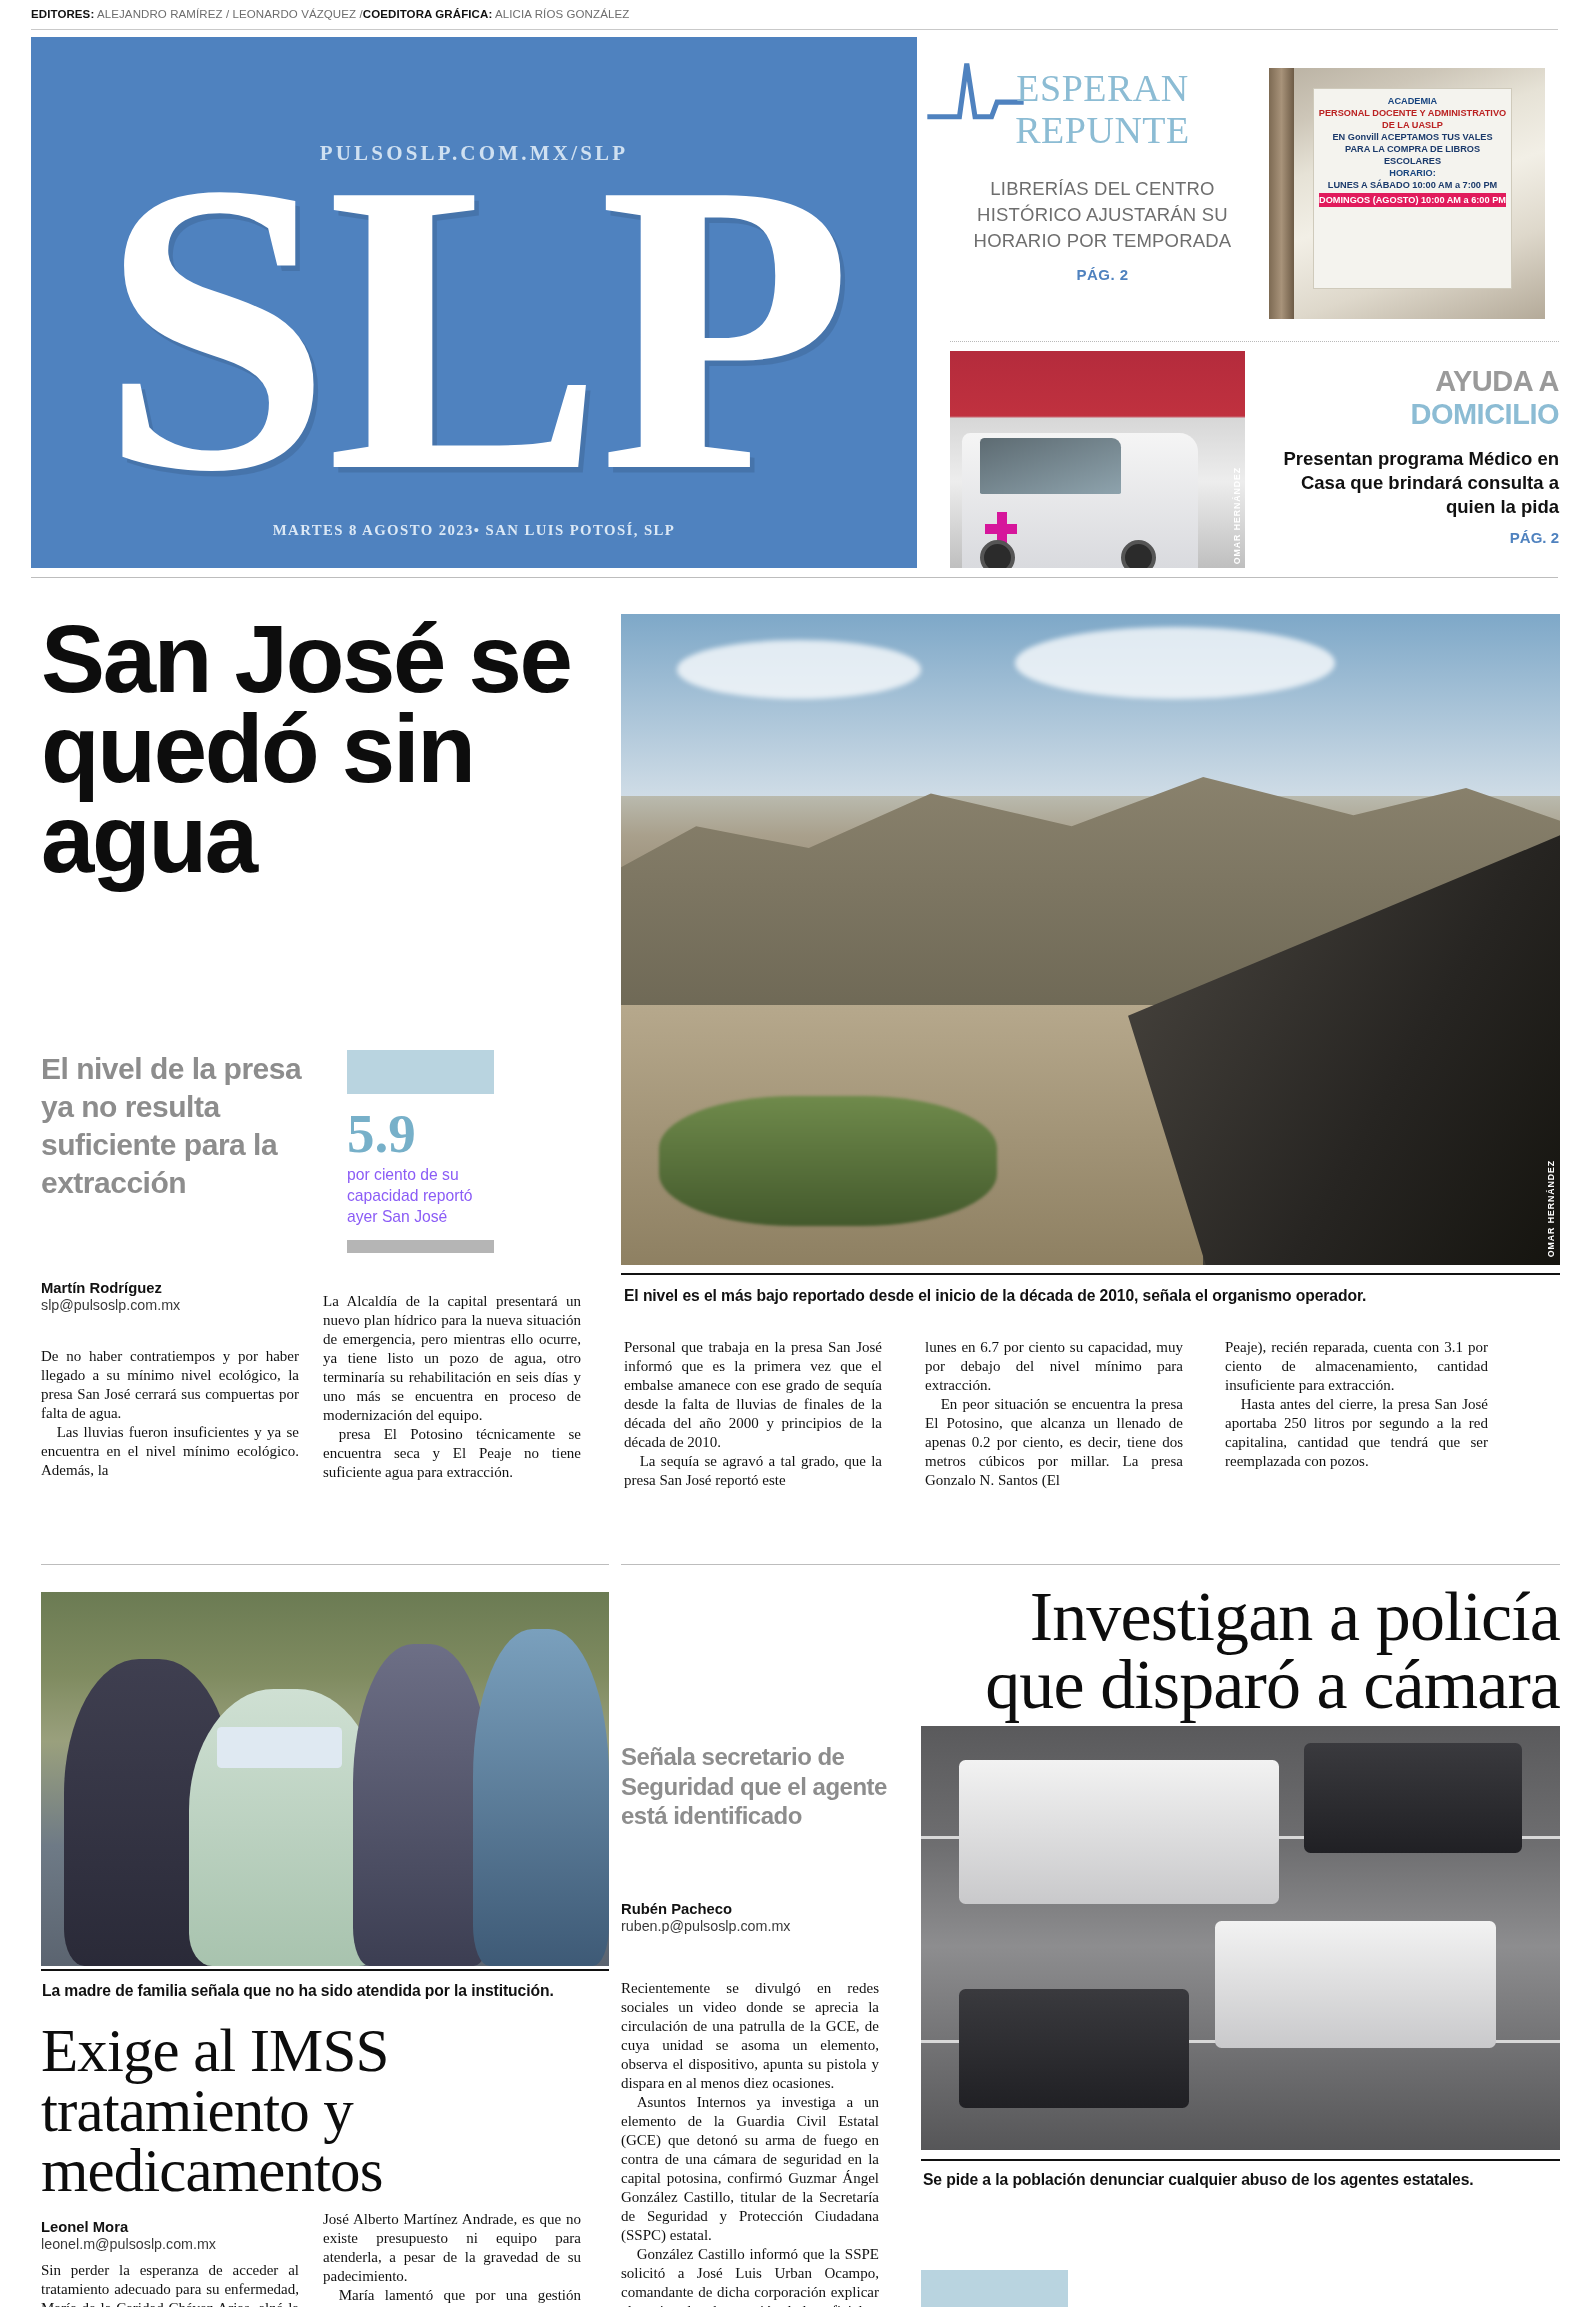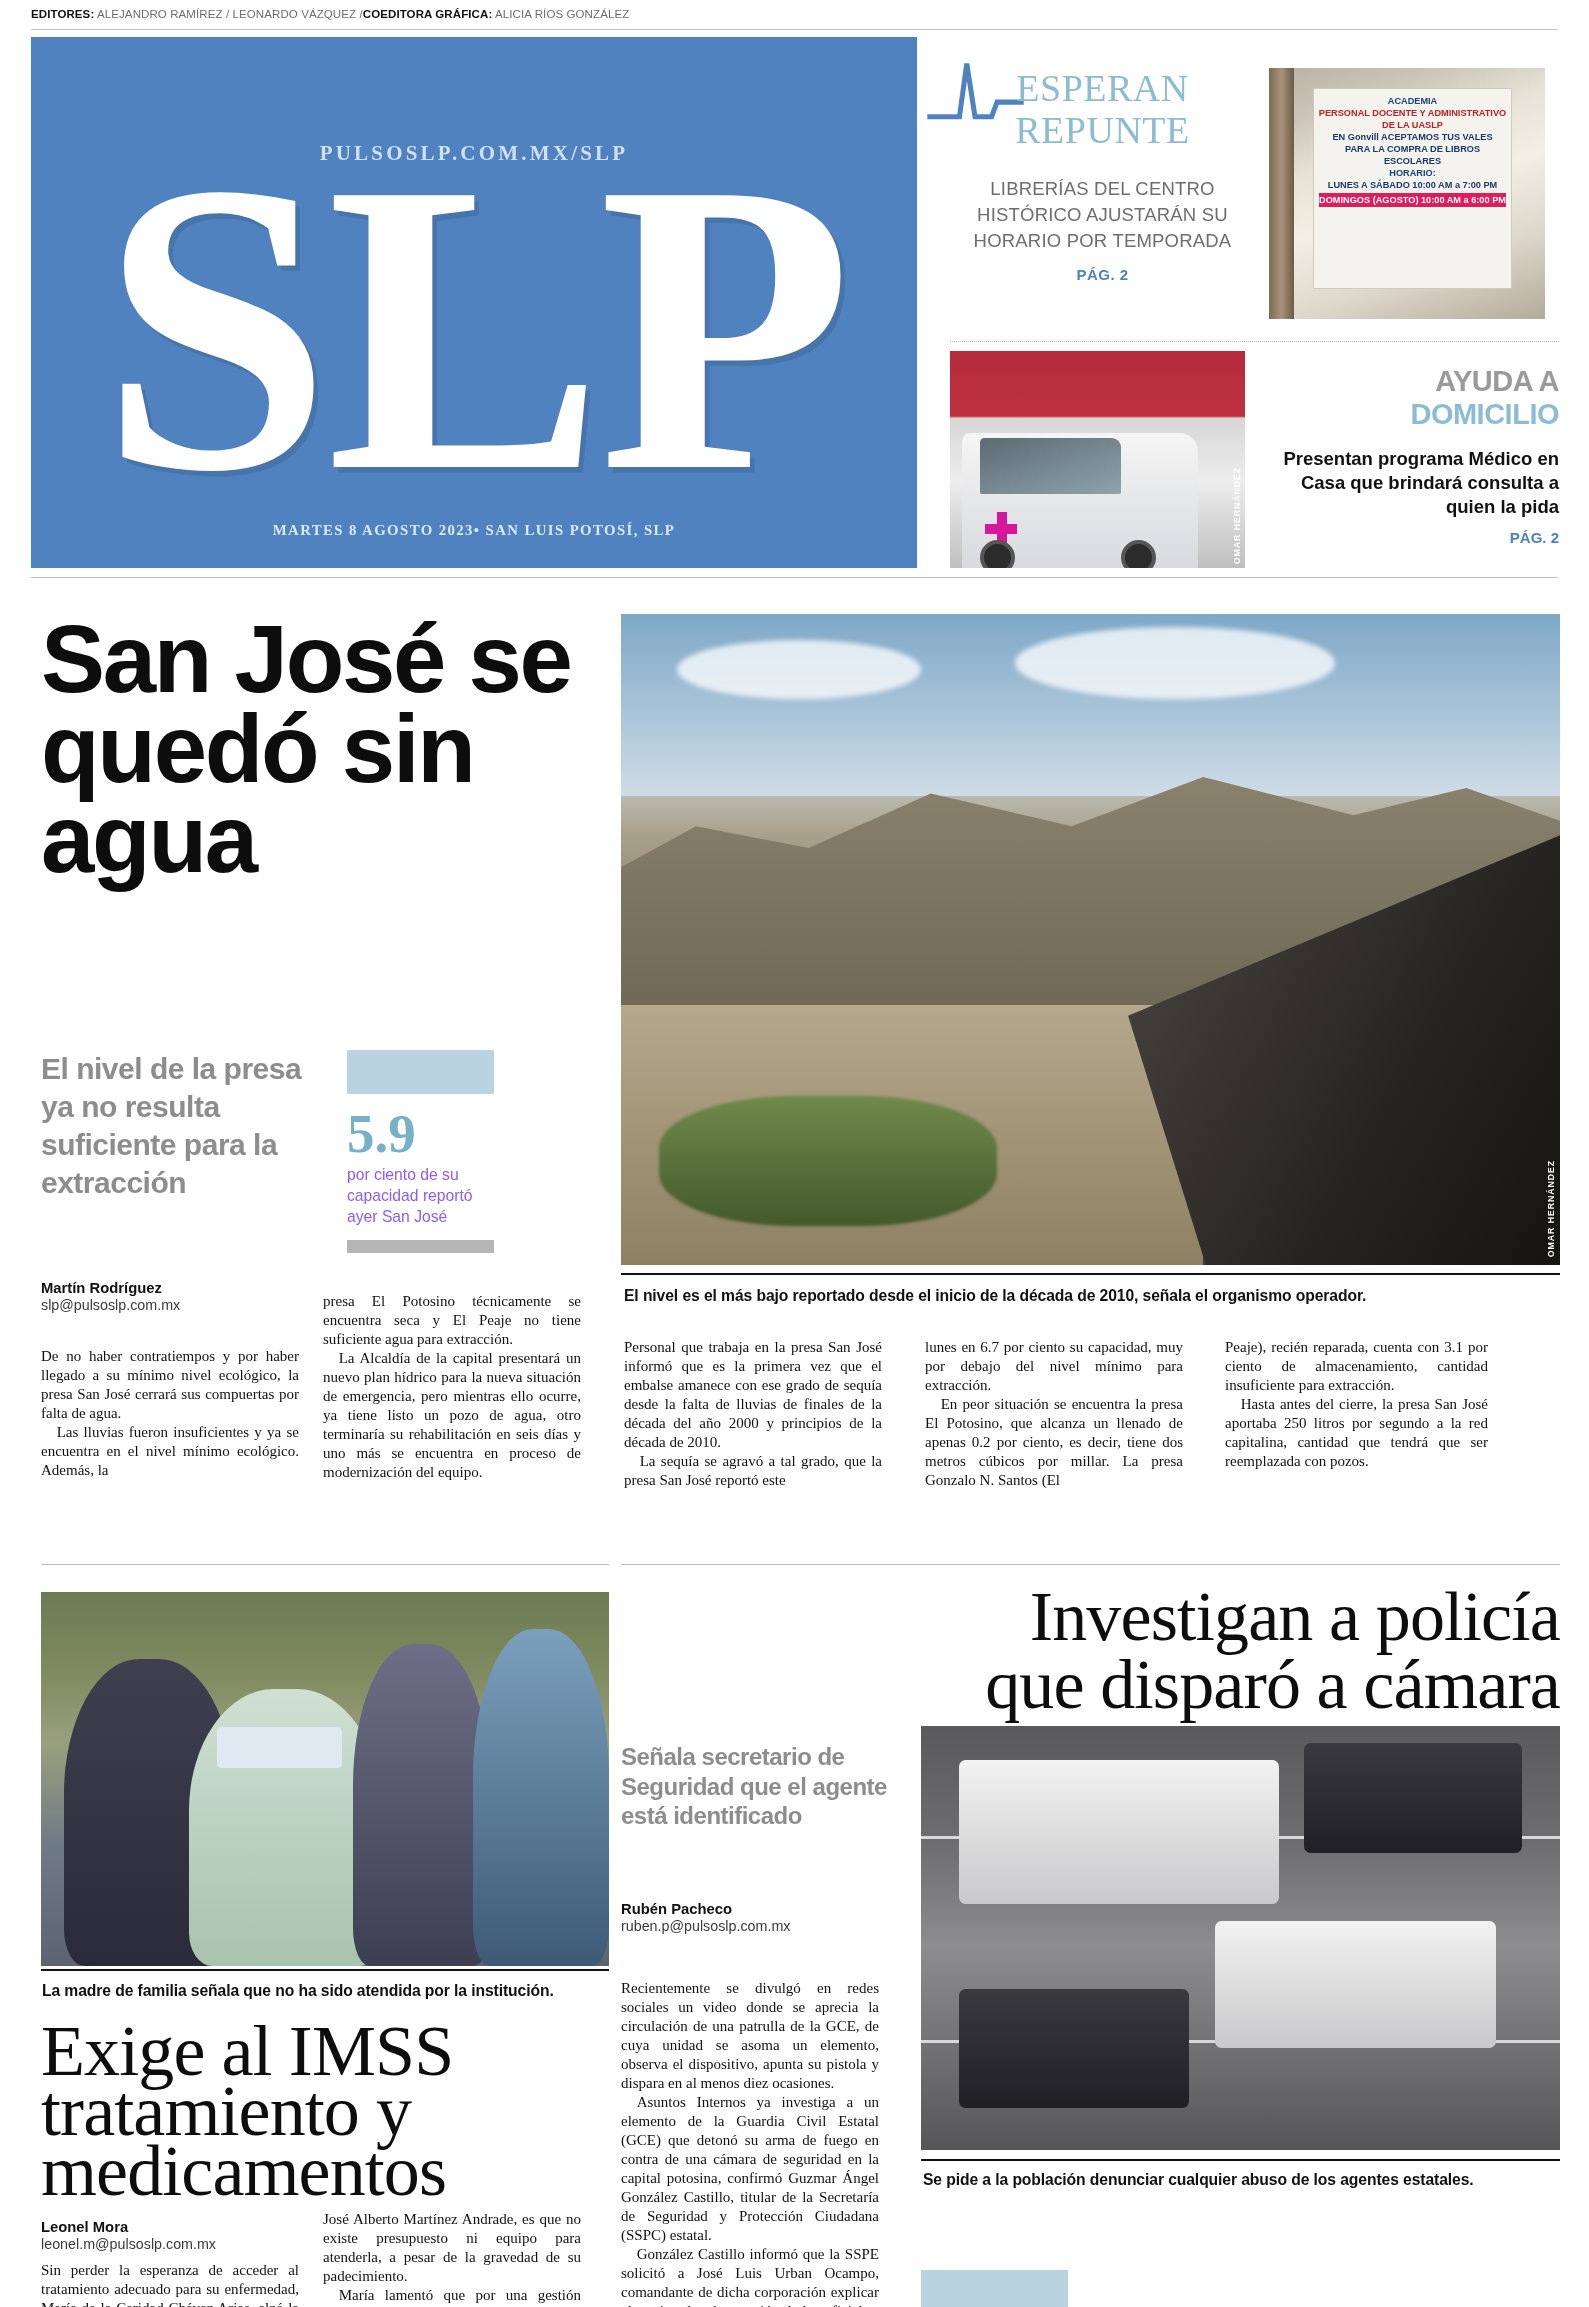--- a/index.html
+++ b/index.html
@@ -155,21 +155,21 @@
     background:linear-gradient(180deg,#6f8a4b,#43592c); filter:blur(1.4px); border-radius:40%;}
   .cap-photo{ position:absolute; font-weight:700; font-size:15.7px; color:#111; letter-spacing:-0.1px;}
 
   
   .ph-imss{
     position:absolute; left:41px; top:1592px; width:568px; height:374px; overflow:hidden;
     background:linear-gradient(180deg,#6b7b53 0%,#7f8b60 22%,#9aa07d 40%,#6e7a86 68%,#5b6470 100%);
   }
   .imss-person{ position:absolute; background:#8fb5a6; border-radius:44% 44% 12% 12%;}
   .hl-imss{ position:absolute; left:41px; top:2021px; width:568px;
-    font-family:"Liberation Serif", serif; font-size:72px; line-height:60px;
+    font-family:"Liberation Serif", serif; font-size:61px; line-height:60px;
     font-weight:400; letter-spacing:-0.9px; color:#0d0d0d;}
 
   
   .hl-pol{ position:absolute; left:621px; top:1583px; width:939px;
     font-family:"Liberation Serif", serif; font-size:70px; line-height:68px;
     font-weight:400; text-align:right; letter-spacing:-0.9px; color:#0d0d0d;}
   .deck-pol{ position:absolute; left:621px; top:1742px; width:277px;
     font-size:24px; line-height:29.5px; font-weight:700; color:#8d8d8d; letter-spacing:-0.5px;}
   .ph-pol{
     position:absolute; left:921px; top:1726px; width:639px; height:424px; overflow:hidden;
@@ -253,22 +253,22 @@
   <div style="position:absolute; left:41px; top:1280px; width:258px;">
     <div class="byline-name">Martín Rodríguez</div>
     <div class="byline-mail">slp@pulsoslp.com.mx</div>
   </div>
 
   <div class="col" id="m1" style="left:41px; top:1347px; width:258px;">
       <p>De no haber contratiempos y por haber llegado a su mínimo nivel ecológico, la presa San José cerrará sus compuertas por falta de agua.</p>
       <p>Las lluvias fueron insuficientes y ya se encuentra en el nivel mínimo ecológico. Además, la</p>
     </div>
   <div class="col" id="m2" style="left:323px; top:1292px; width:258px;">
+      <p>La Alcaldía de la capital presentará un nuevo plan hídrico para la nueva situación de emergencia, pero mientras ello ocurre, ya tiene listo un pozo de agua, otro terminaría su rehabilitación en seis días y uno más se encuentra en proceso de modernización del equipo.</p>
       <p>presa El Potosino técnicamente se encuentra seca y El Peaje no tiene suficiente agua para extracción.</p>
-      <p>La Alcaldía de la capital presentará un nuevo plan hídrico para la nueva situación de emergencia, pero mientras ello ocurre, ya tiene listo un pozo de agua, otro terminaría su rehabilitación en seis días y uno más se encuentra en proceso de modernización del equipo.</p>
     </div>
   <div class="col" id="m3" style="left:624px; top:1338px; width:258px;">
       <p>Personal que trabaja en la presa San José informó que es la primera vez que el embalse amanece con ese grado de sequía desde la falta de lluvias de finales de la década del año 2000 y principios de la década de 2010.</p>
       <p>La sequía se agravó a tal grado, que la presa San José reportó este</p>
     </div>
   <div class="col" id="m4" style="left:925px; top:1338px; width:258px;">
       <p>lunes en 6.7 por ciento su capacidad, muy por debajo del nivel mínimo para extracción.</p>
       <p>En peor situación se encuentra la presa El Potosino, que alcanza un llenado de apenas 0.2 por ciento, es decir, tiene dos metros cúbicos por millar. La presa Gonzalo N. Santos (El</p>
     </div>
   <div class="col" id="m5" style="left:1225px; top:1338px; width:263px;">

